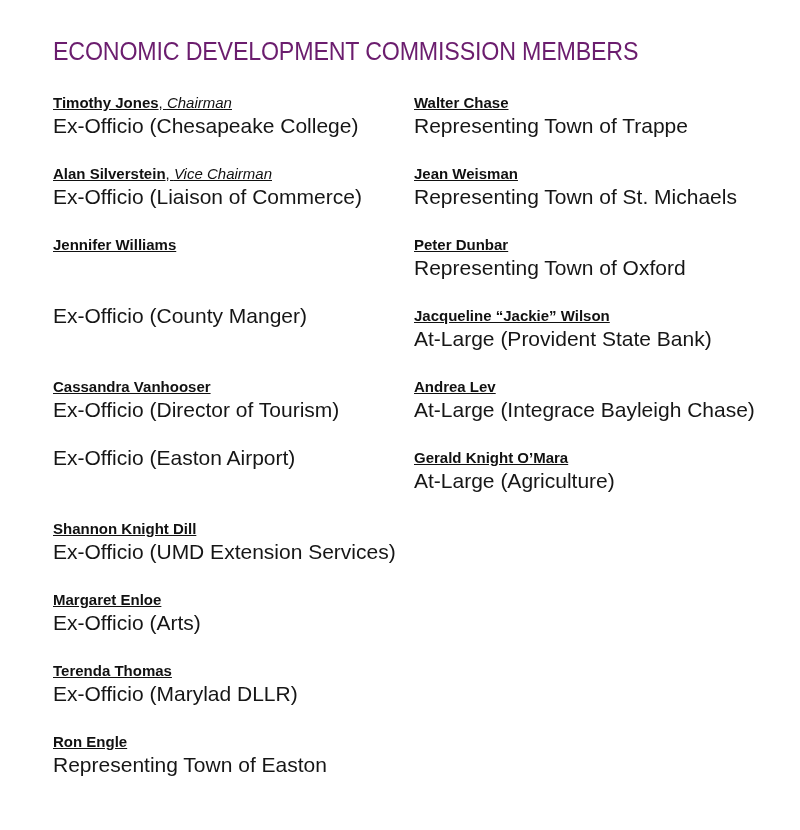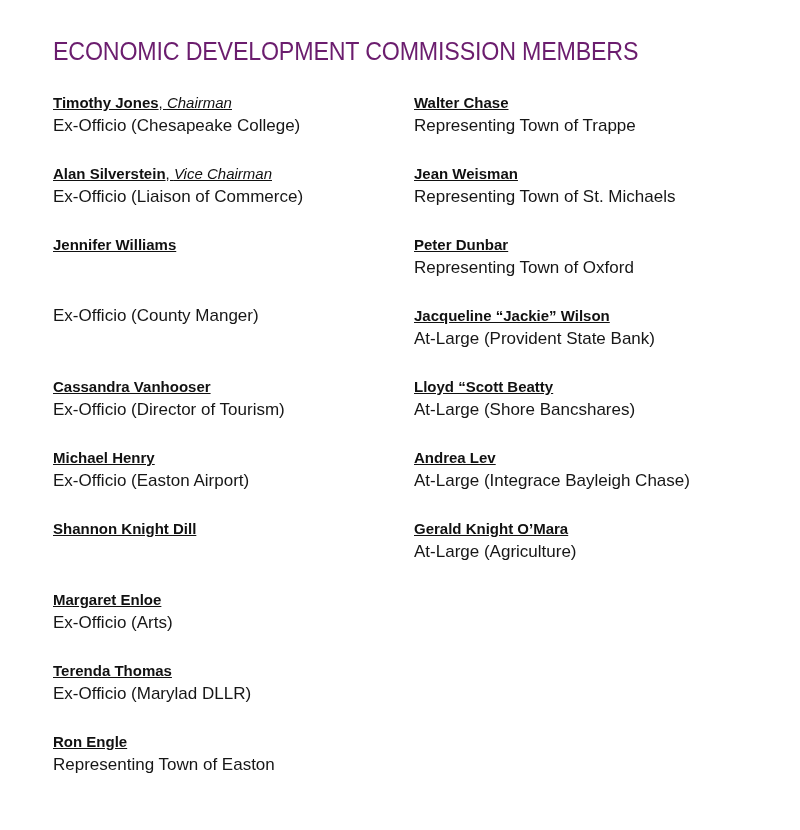--- a/index.html
+++ b/index.html
@@ -46,21 +46,21 @@
     .name {
       font-weight: bold;
       color: #111111;
     }
     .title-sep { font-weight: normal; }
     .role {
       font-style: italic;
       font-weight: normal;
     }
     .affil {
-      font-size: 17px;
+      font-size: 21px;
       line-height: 24px;
       white-space: nowrap;
       color: #161616;
     }
   </style>
 </head>
 <body>
 
 <h1 class="title">ECONOMIC DEVELOPMENT COMMISSION MEMBERS</h1>
 
@@ -85,29 +85,27 @@
   <div class="member">
     <div class="affil">Ex-Officio (County Manger)</div>
   </div>
   <div class="member">
     <div class="name-line">
       <span class="name">Cassandra Vanhooser</span>
     </div>
     <div class="affil">Ex-Officio (Director of Tourism)</div>
   </div>
   <div class="member">
-    <div class="name-line">
-      <span class="name">Michael Henry</span>
-    </div>
     <div class="affil">Ex-Officio (Easton Airport)</div>
   </div>
   <div class="member">
     <div class="name-line">
       <span class="name">Shannon Knight Dill</span>
     </div>
+    <div class="affil">Ex-Officio (UMD Extension Services)</div>
   </div>
   <div class="member">
     <div class="name-line">
       <span class="name">Margaret Enloe</span>
     </div>
     <div class="affil">Ex-Officio (Arts)</div>
   </div>
   <div class="member">
     <div class="name-line">
       <span class="name">Terenda Thomas</span>
@@ -142,26 +140,20 @@
     <div class="affil">Representing Town of Oxford</div>
   </div>
   <div class="member">
     <div class="name-line">
       <span class="name">Jacqueline “Jackie” Wilson</span>
     </div>
     <div class="affil">At-Large (Provident State Bank)</div>
   </div>
   <div class="member">
     <div class="name-line">
-      <span class="name">Lloyd “Scott Beatty</span>
-    </div>
-    <div class="affil">At-Large (Shore Bancshares)</div>
-  </div>
-  <div class="member">
-    <div class="name-line">
       <span class="name">Andrea Lev</span>
     </div>
     <div class="affil">At-Large (Integrace Bayleigh Chase)</div>
   </div>
   <div class="member">
     <div class="name-line">
       <span class="name">Gerald Knight O’Mara</span>
     </div>
     <div class="affil">At-Large (Agriculture)</div>
   </div>

